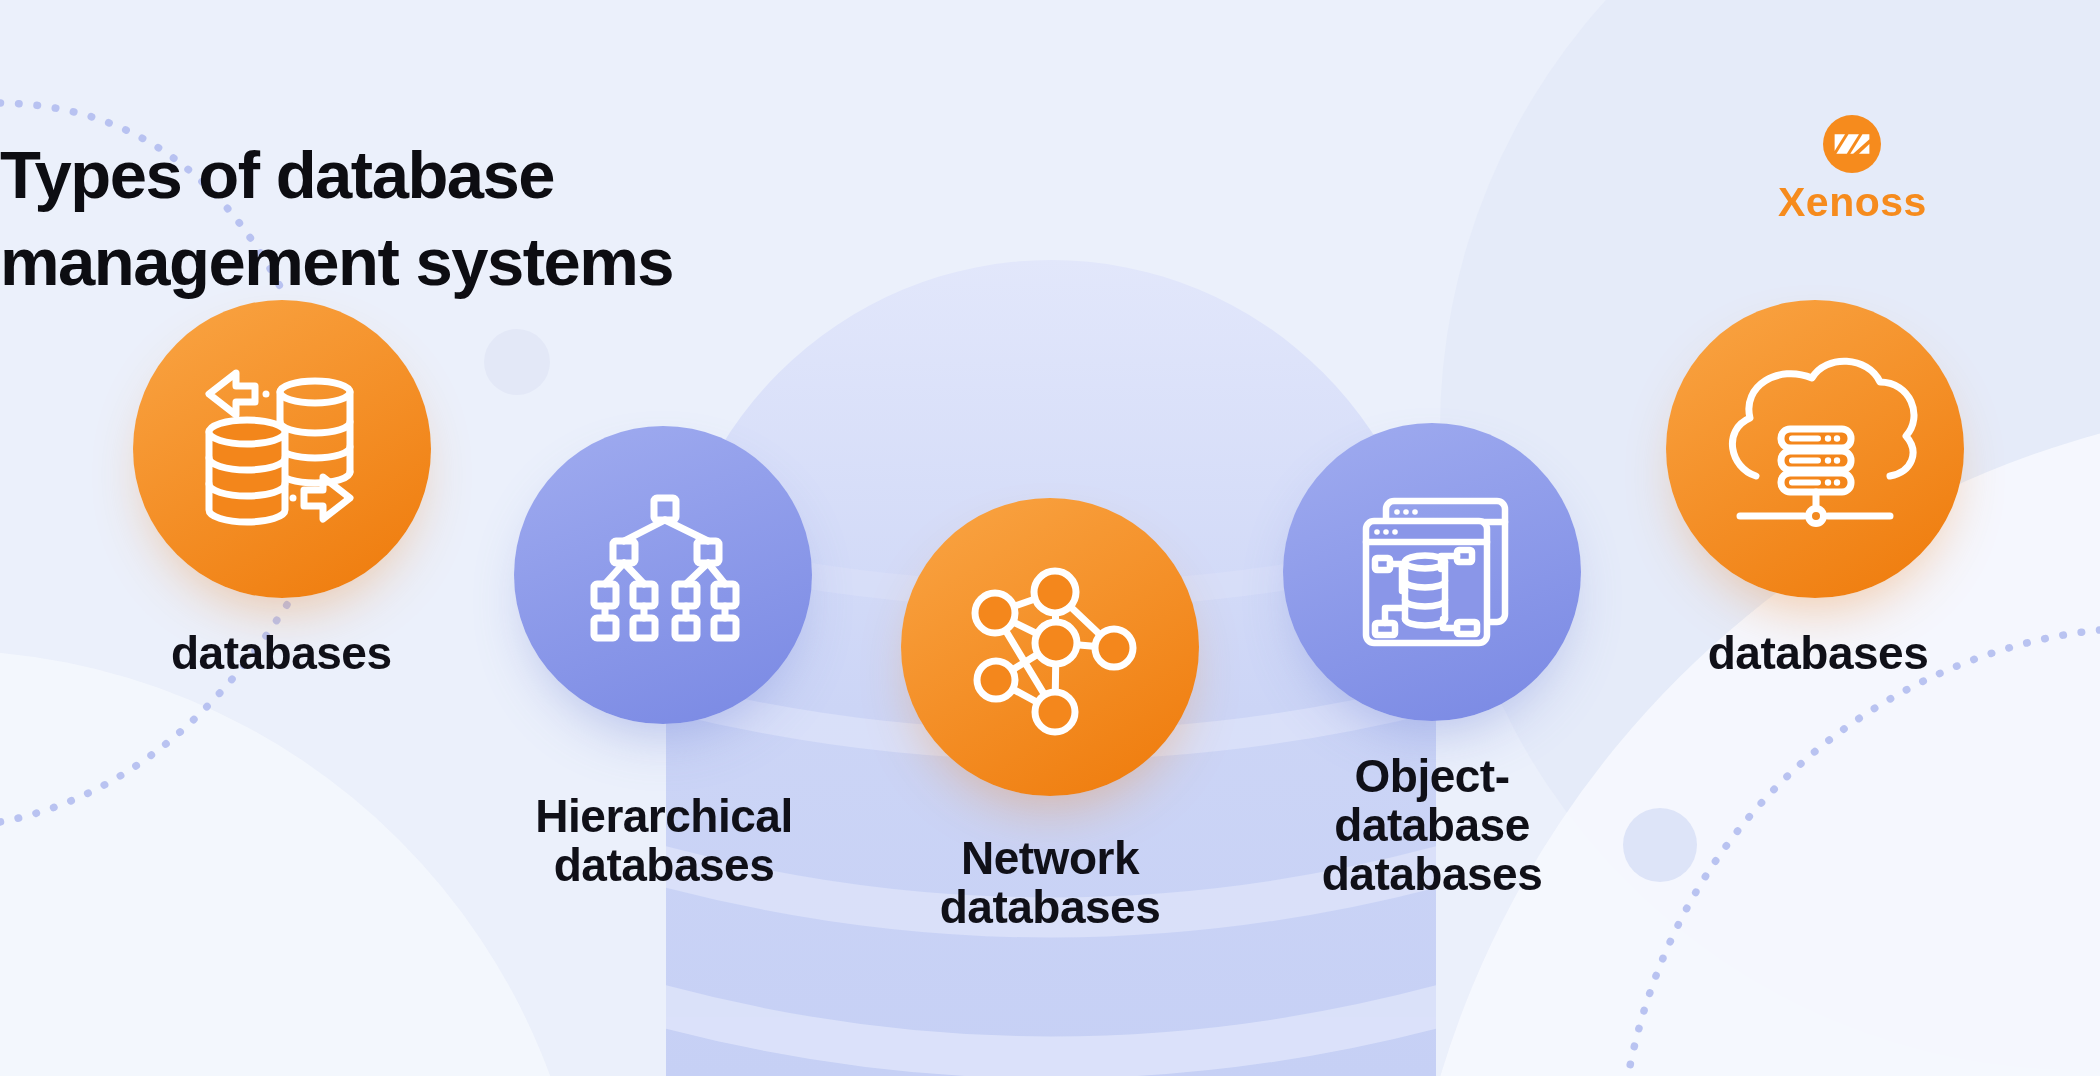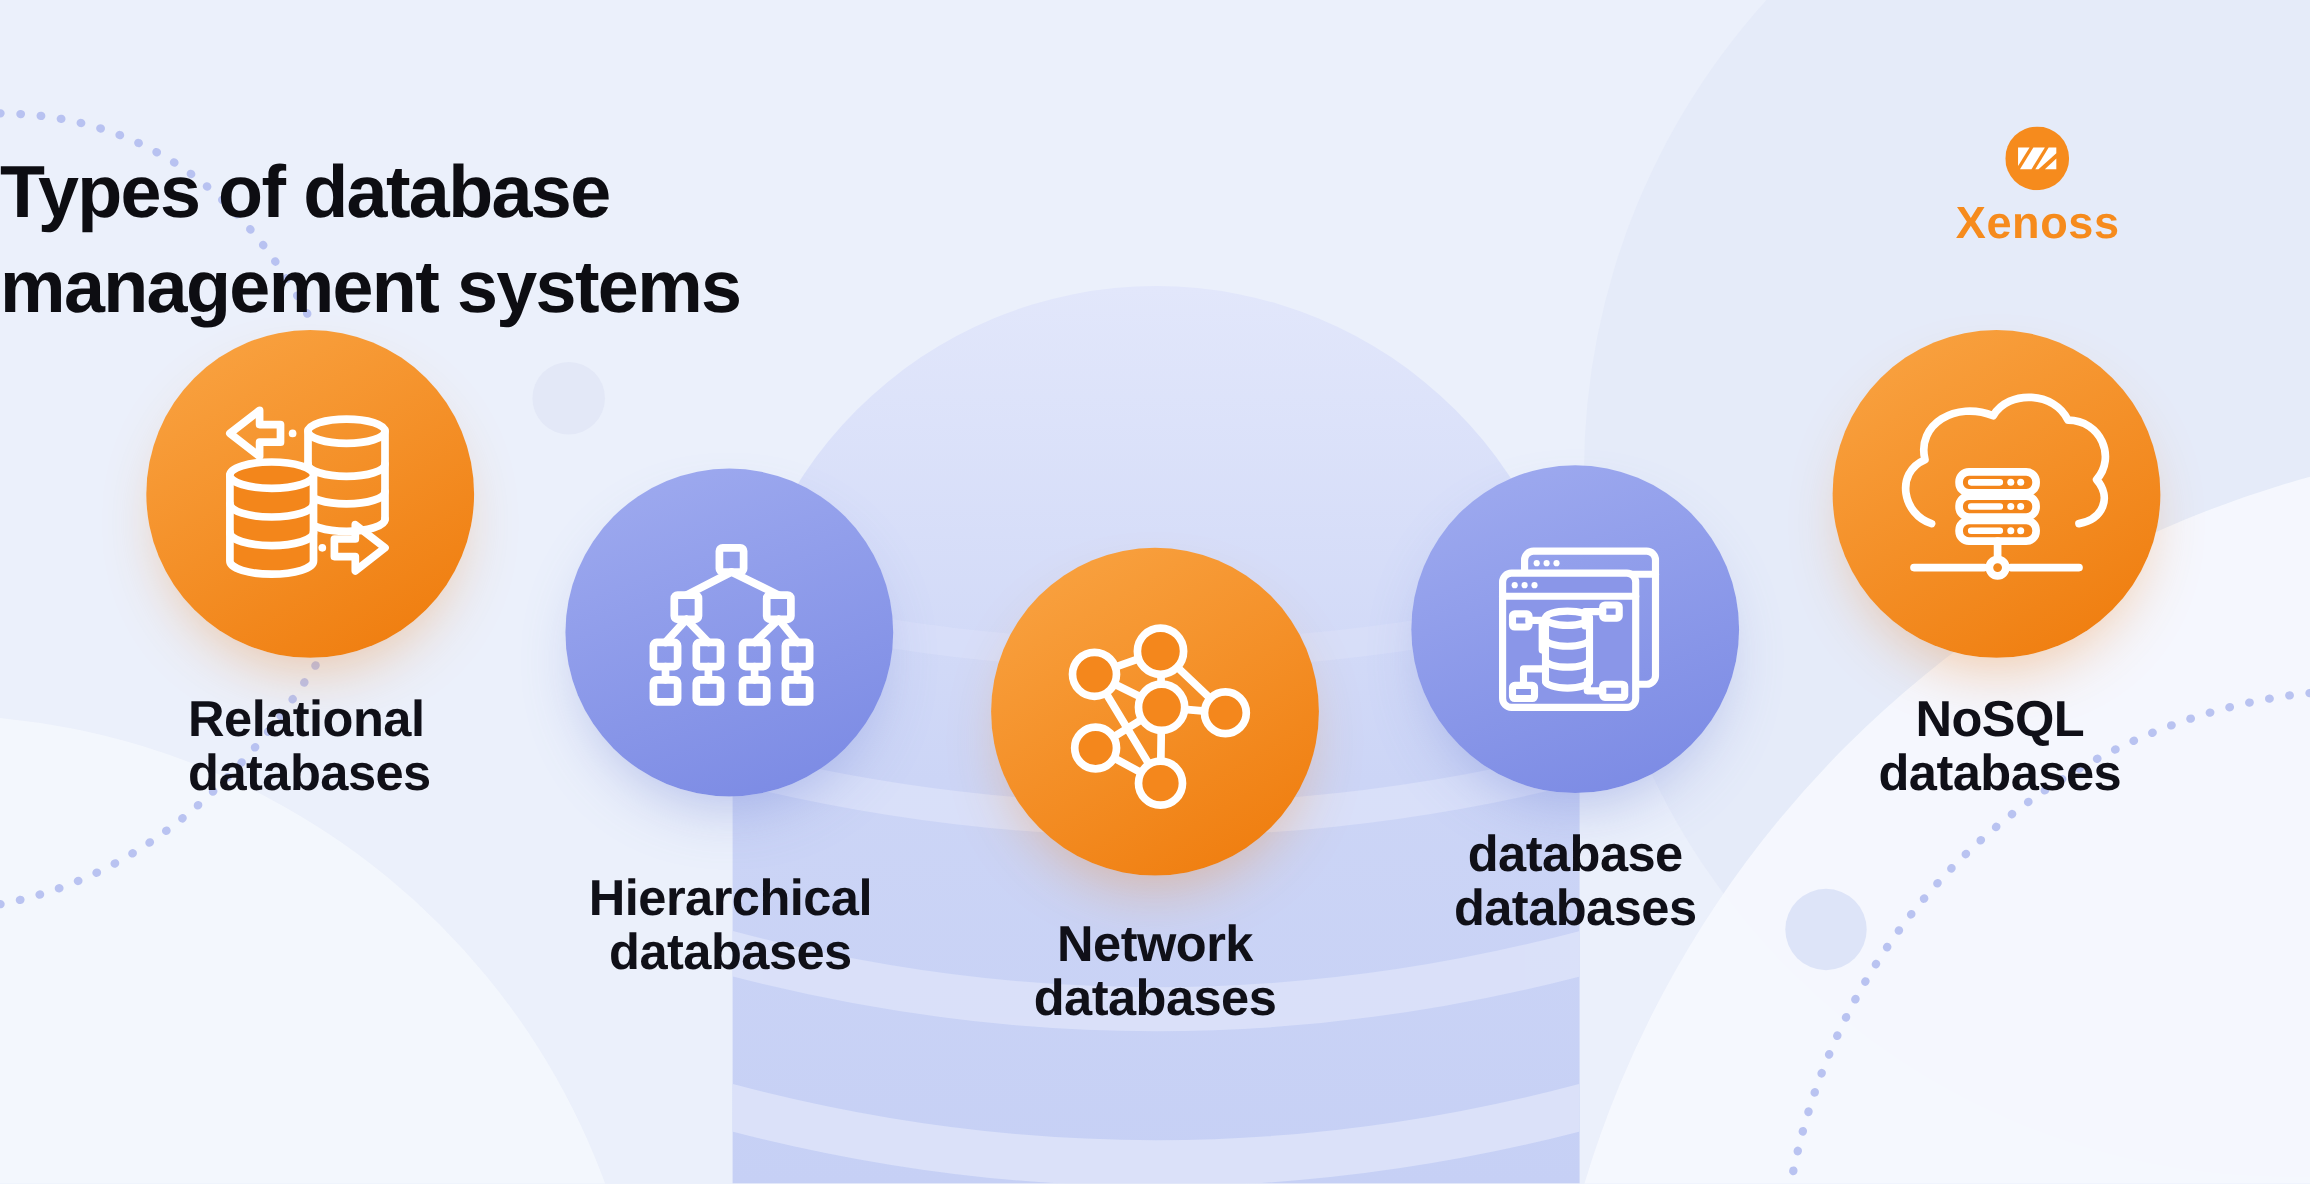--- a/index.html
+++ b/index.html
@@ -125,21 +125,20 @@
 
       <path d="M103,73 L76,94 L103,115 V102 H122 V86 H103 Z"></path>
       <circle cx="133" cy="94" r="3.5" fill="#FFFFFF" stroke="none"></circle>
 
       <path d="M190,177 L217,198 L190,219 V206 H171 V190 H190 Z"></path>
       <circle cx="160" cy="198" r="3.5" fill="#FFFFFF" stroke="none"></circle>
     </g>
   </svg>
 </div>
 <div id="label-0" class="type-label align-left">
-  <div>Relational</div>
   <div>databases</div>
 </div>
 
 <div id="circle-1" class="type-circle theme-periwinkle">
   <svg class="type-icon" viewBox="0 0 298 298">
     <g stroke="#FFFFFF" stroke-width="7" fill="none" stroke-linecap="round" stroke-linejoin="round">
       <path d="M151,94 L110,115 M151,94 L194,115
                M110,137 L91,158 M110,137 L130,158
                M194,137 L172,158 M194,137 L211,158
                M91,180 V192 M130,180 V192 M172,180 V192 M211,180 V192"></path>
@@ -210,20 +209,21 @@
       <rect x="174" y="127" width="15" height="12" rx="2"></rect>
       <rect x="174" y="199" width="20" height="12" rx="2"></rect>
       <path d="M107,141 H119 V168 H122"></path>
       <path d="M102,200 V185 H122"></path>
       <path d="M174,133 H158 V146"></path>
       <path d="M174,205 H160 V196"></path>
     </g>
   </svg>
 </div>
 <div id="label-3" class="type-label align-center">
+  <div>Object-</div>
   <div>database</div>
   <div>databases</div>
 </div>
 
 <div id="circle-4" class="type-circle theme-orange">
   <svg class="type-icon" viewBox="0 0 298 298">
     <g transform="translate(0,6)" stroke="#FFFFFF" stroke-width="7" fill="none" stroke-linecap="round" stroke-linejoin="round">
 
       <path d="M90,170 C64,162 56,124 84,112 C76,80 112,58 146,72 C160,48 202,50 214,76 C244,76 258,110 240,130 C254,146 246,166 224,170"></path>
 
@@ -238,15 +238,14 @@
       <circle cx="162" cy="176.5" r="3.2" fill="#FFFFFF" stroke="none"></circle>
       <circle cx="171" cy="176.5" r="3.2" fill="#FFFFFF" stroke="none"></circle>
 
       <path d="M150,186 V202"></path>
       <circle cx="150" cy="210" r="7.5"></circle>
       <path d="M74,210 H138 M162,210 H224"></path>
     </g>
   </svg>
 </div>
 <div id="label-4" class="type-label align-center">
-  <div>NoSQL</div>
   <div>databases</div>
 </div>
 
 </body></html>

